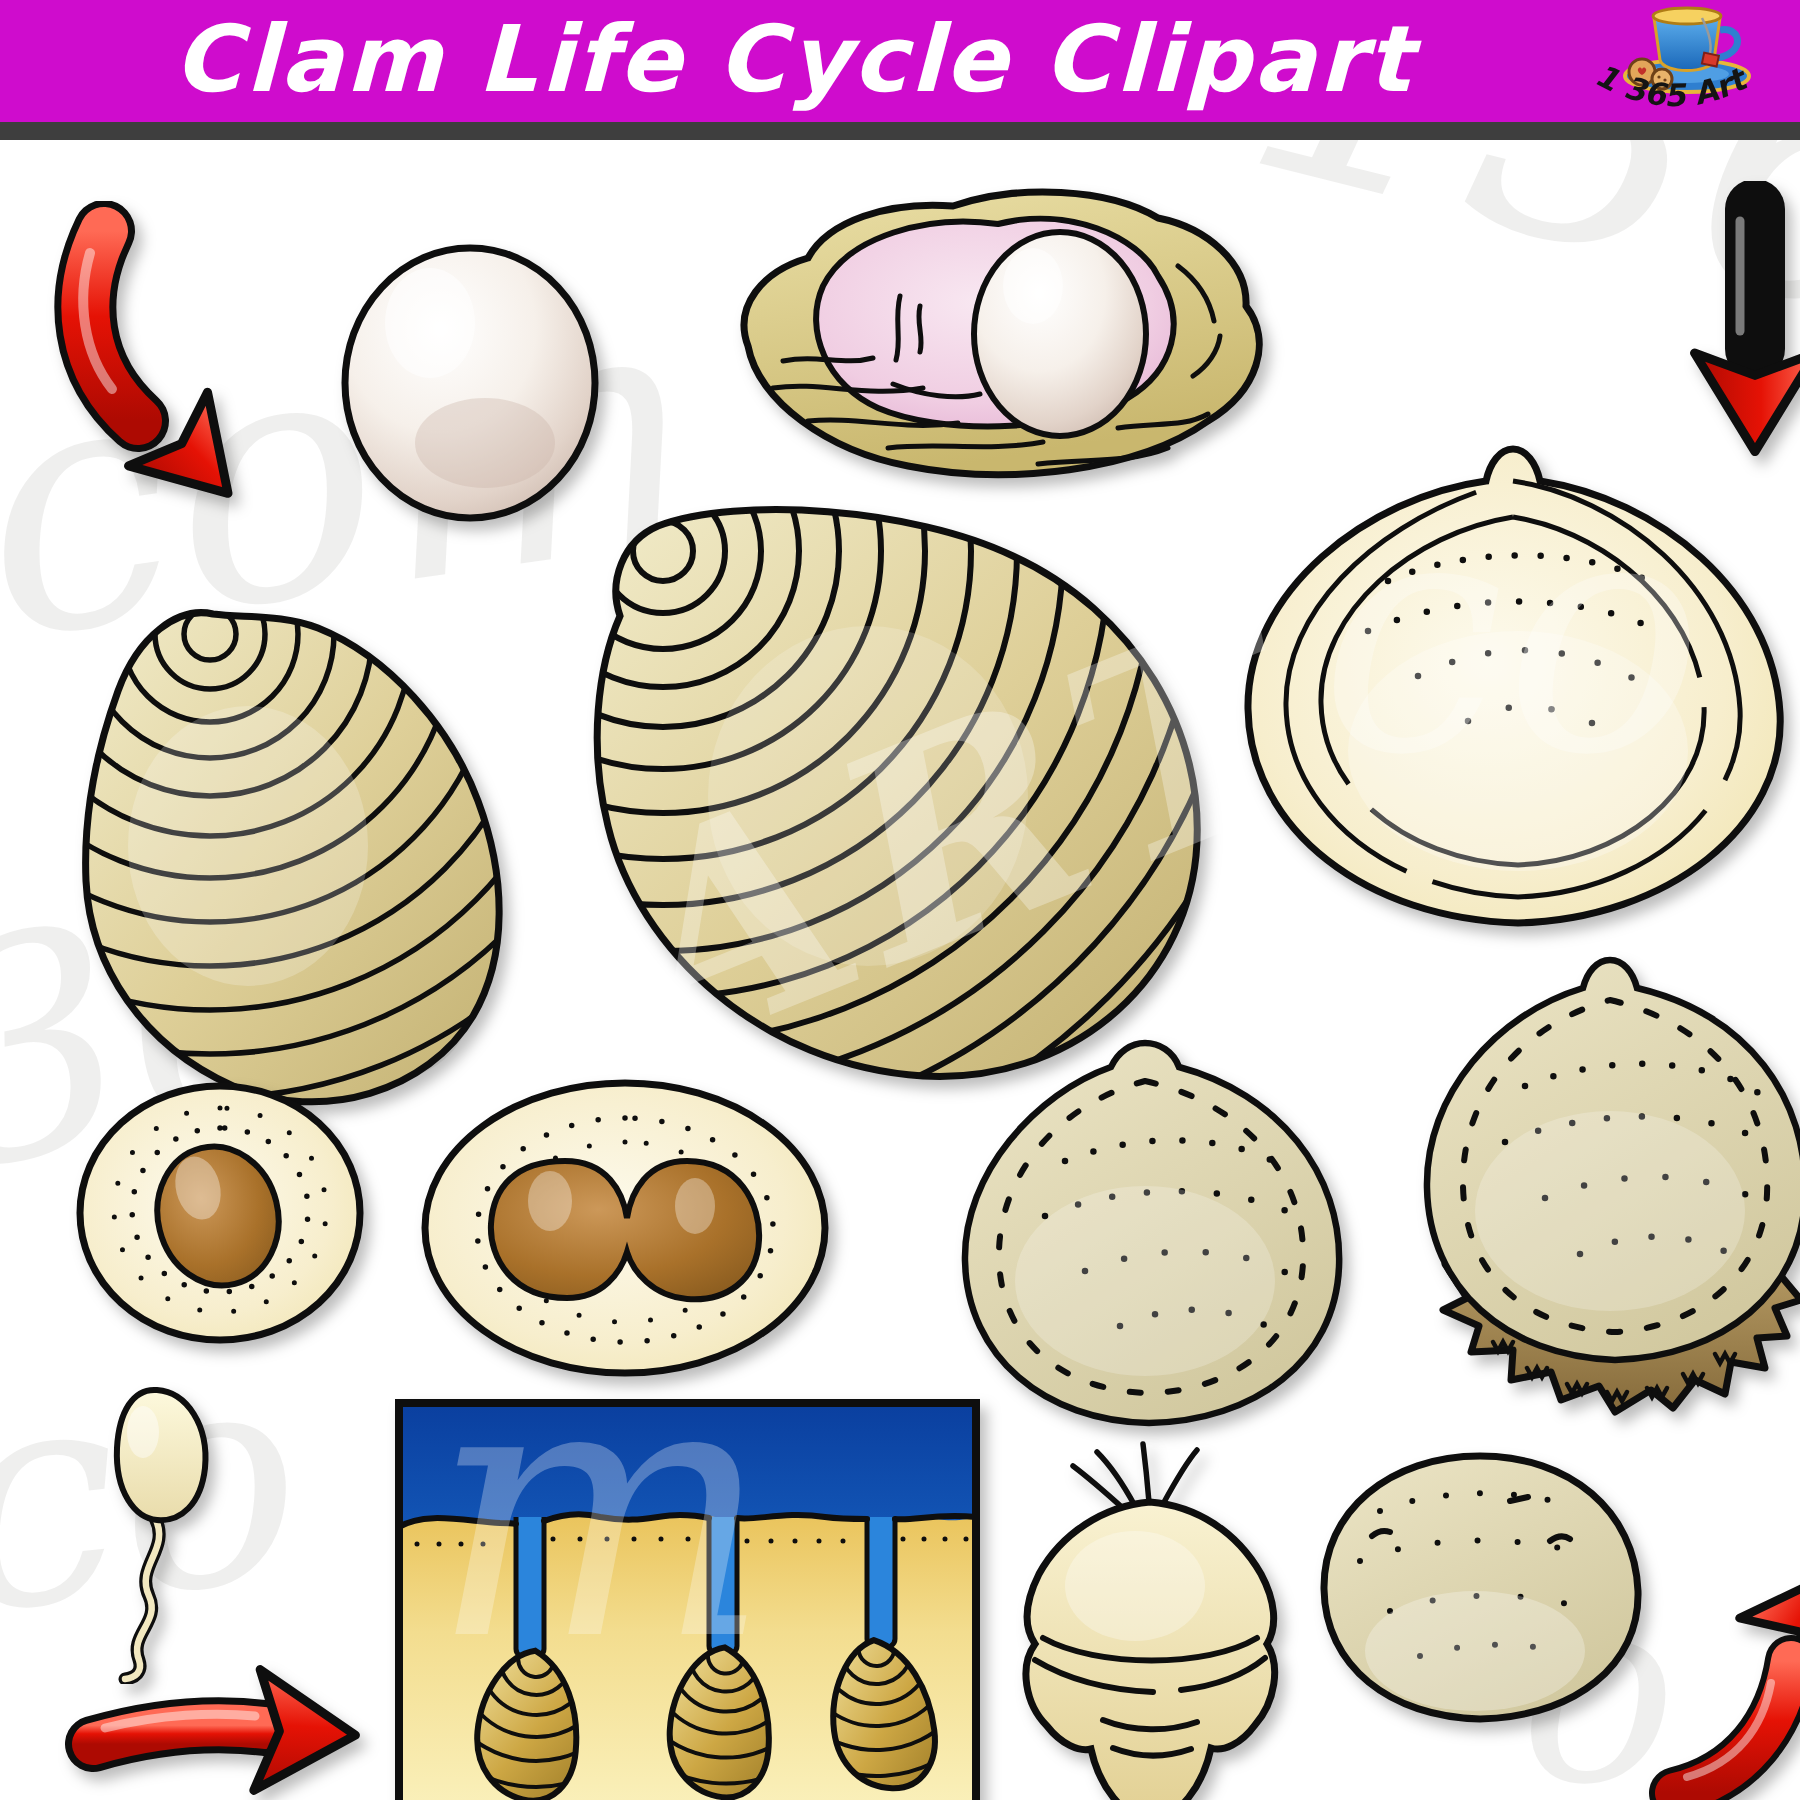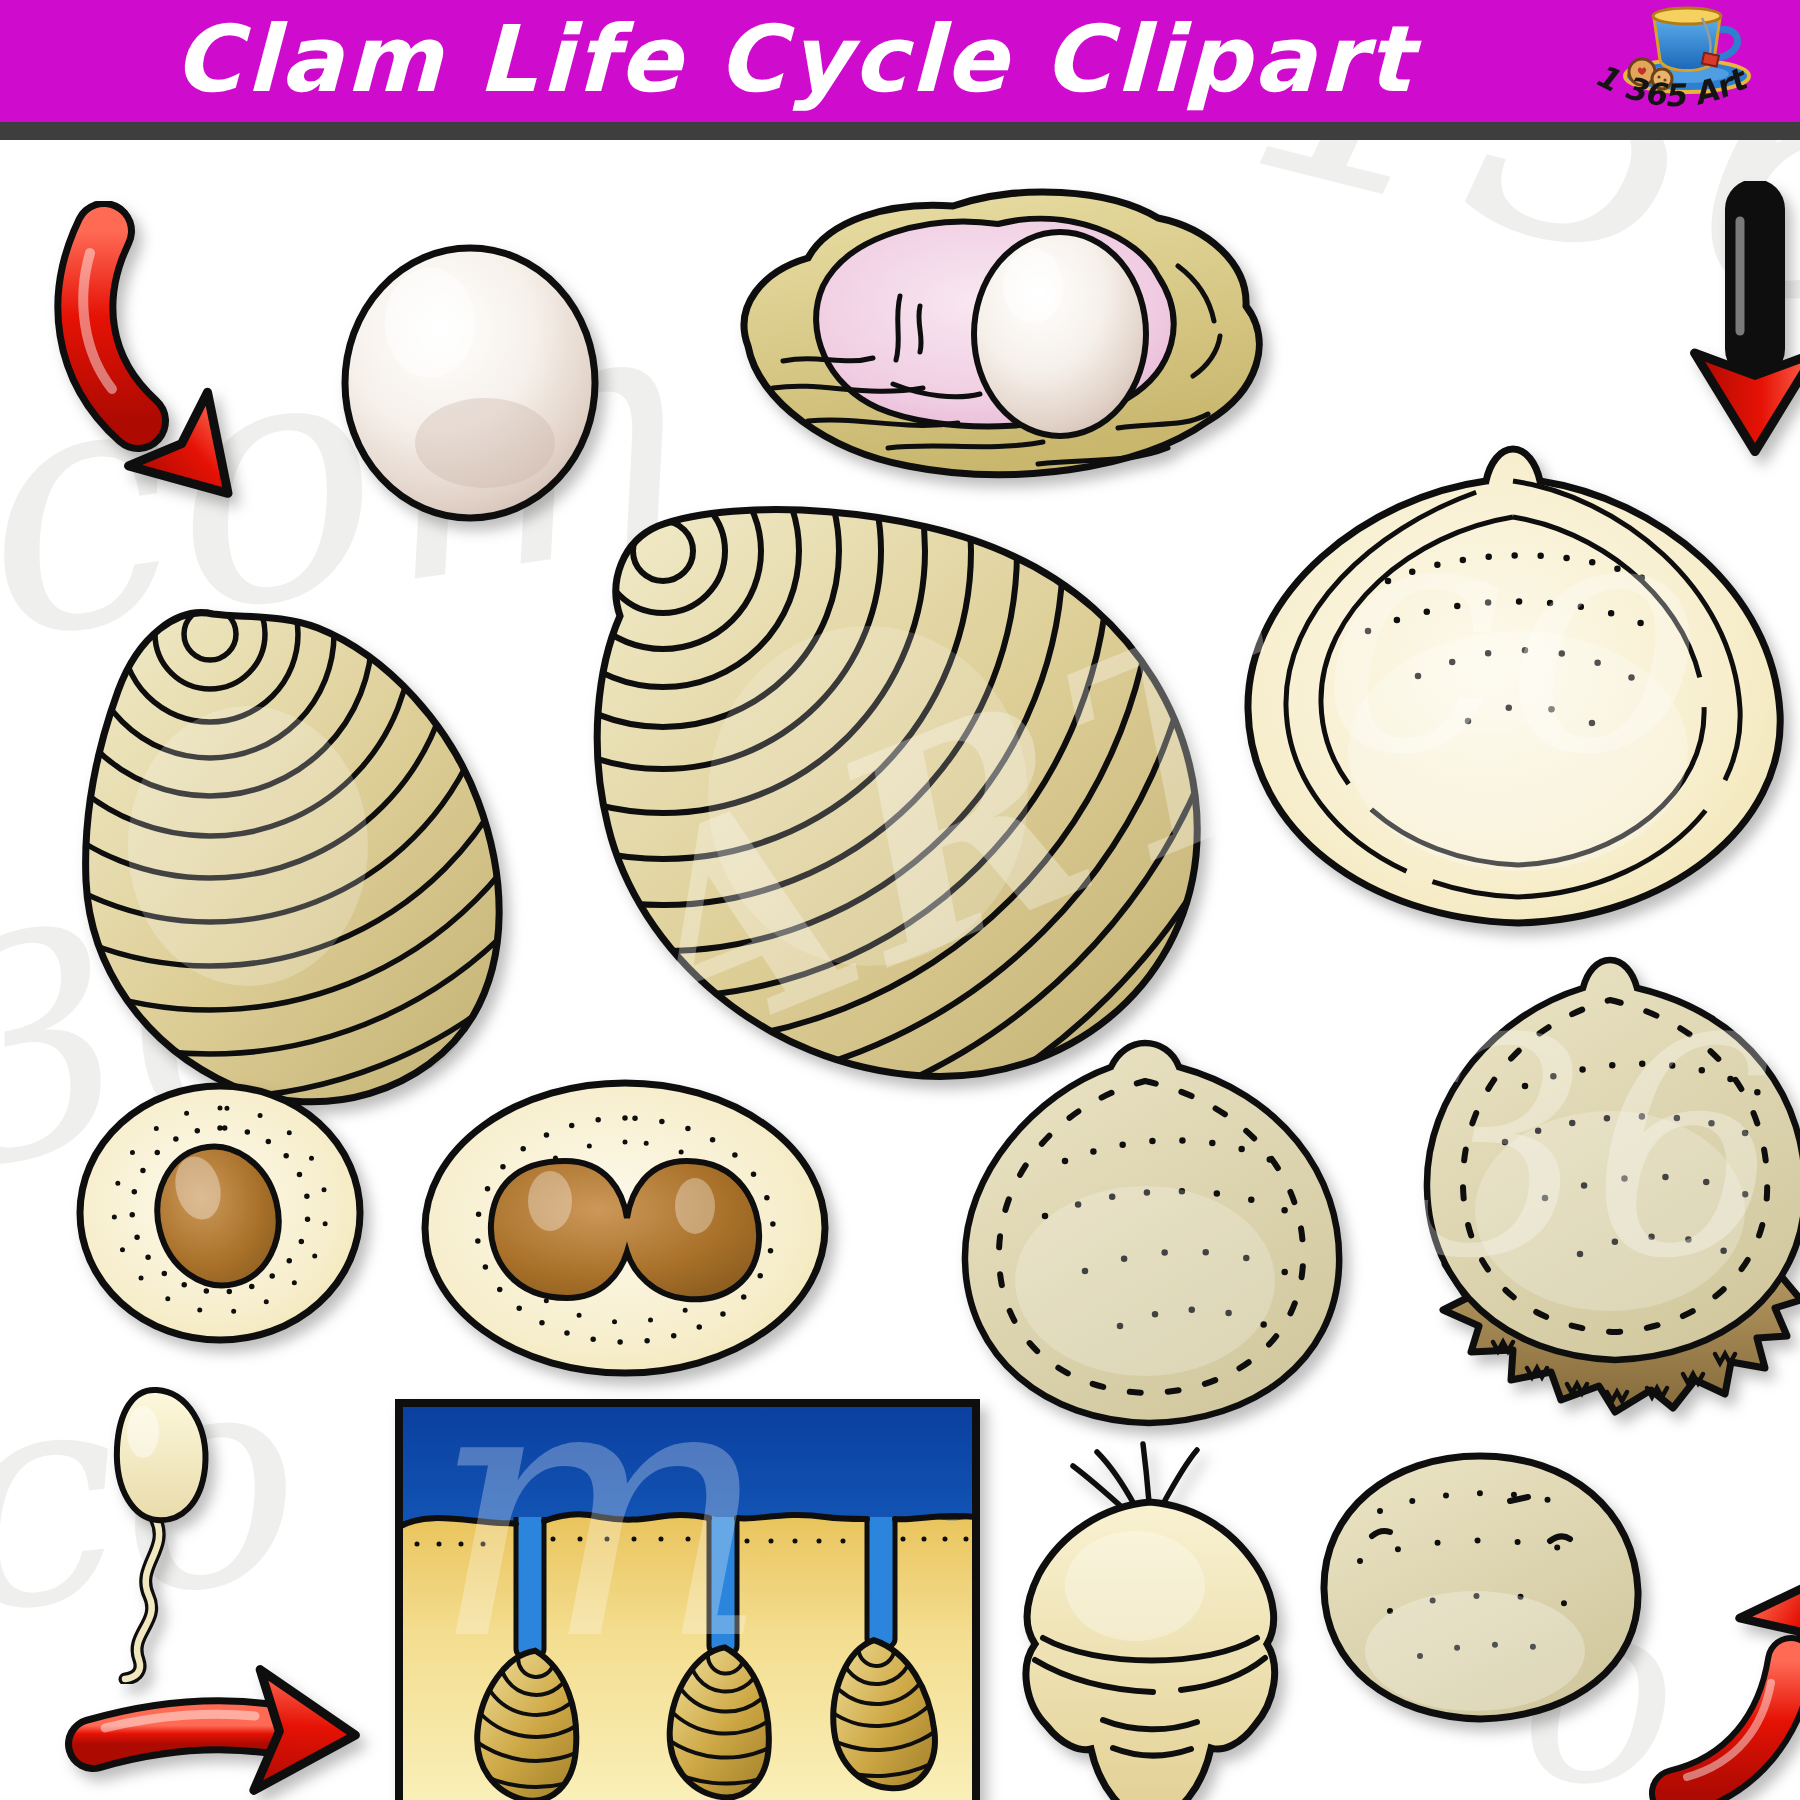--- a/index.html
+++ b/index.html
@@ -448,15 +448,14 @@
       <path d="M 62,256 C 112,242 138,206 146,162" stroke="rgba(255,255,255,0.45)" stroke-width="8" stroke-linecap="round" fill="none"></path>
       <g transform="translate(162,128) rotate(-57) scale(1.05)">
         <use href="#ahead" fill="url(#redG)" stroke="#0e0e0e" stroke-width="8" stroke-linejoin="round"></use>
       </g>
     </svg>
   </figure>
 
   <div class="wm white" style="left:610px;top:690px;font-size:280px;font-weight:bold;letter-spacing:20px;transform:rotate(-22deg);">ART</div>
   <div class="wm white" style="left:1320px;top:470px;font-size:330px;">co</div>
   <div class="wm white" style="left:430px;top:1330px;font-size:360px;color:rgba(255,255,255,0.28);">m</div>
-  <div class="wm white" style="left:1400px;top:1000px;font-size:300px;">36</div>
 
 </div>
 
 </body></html>

